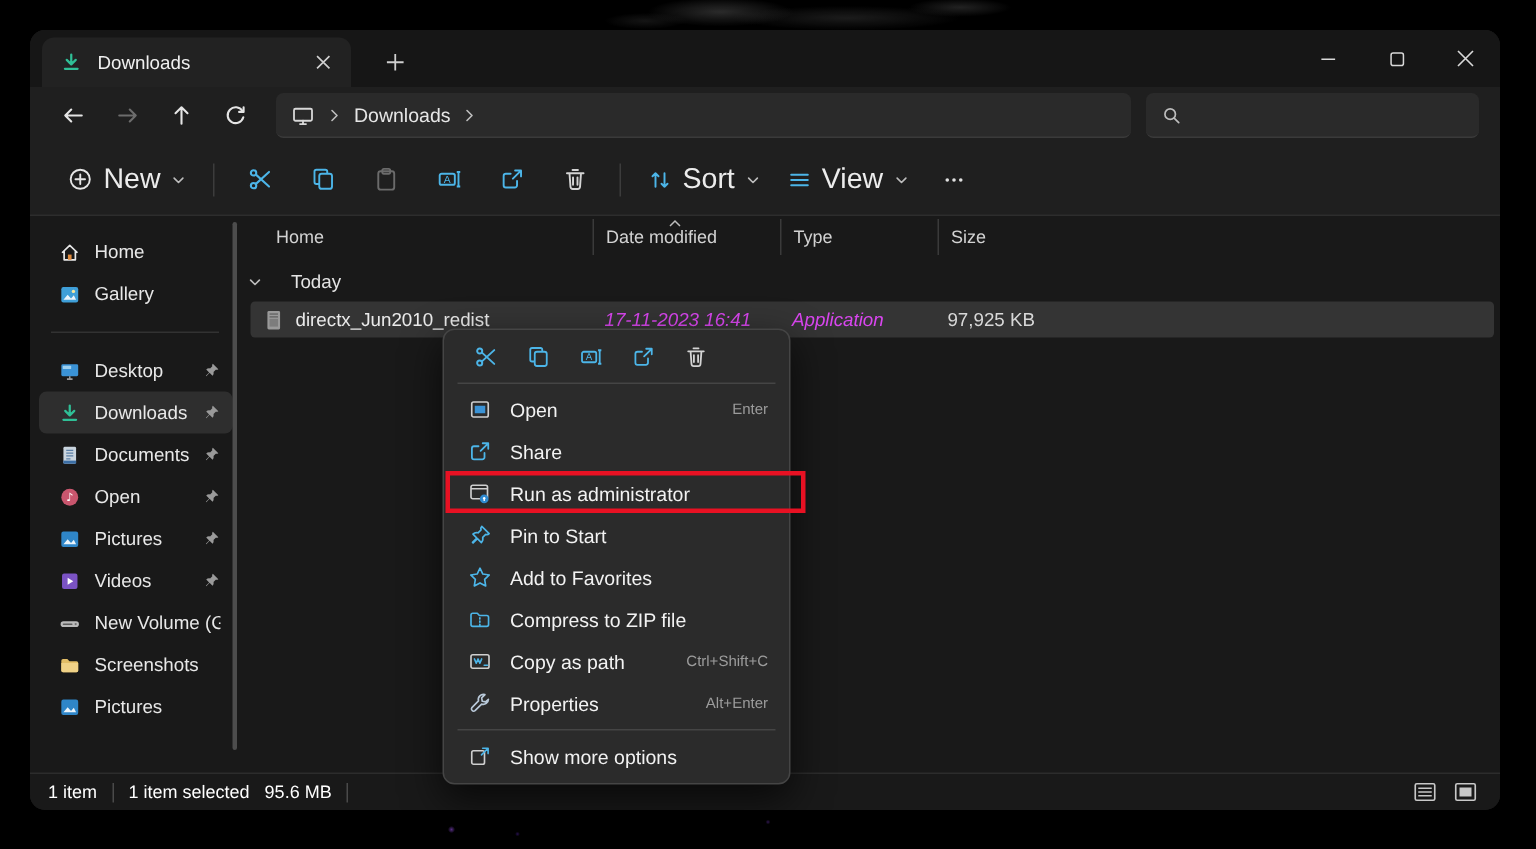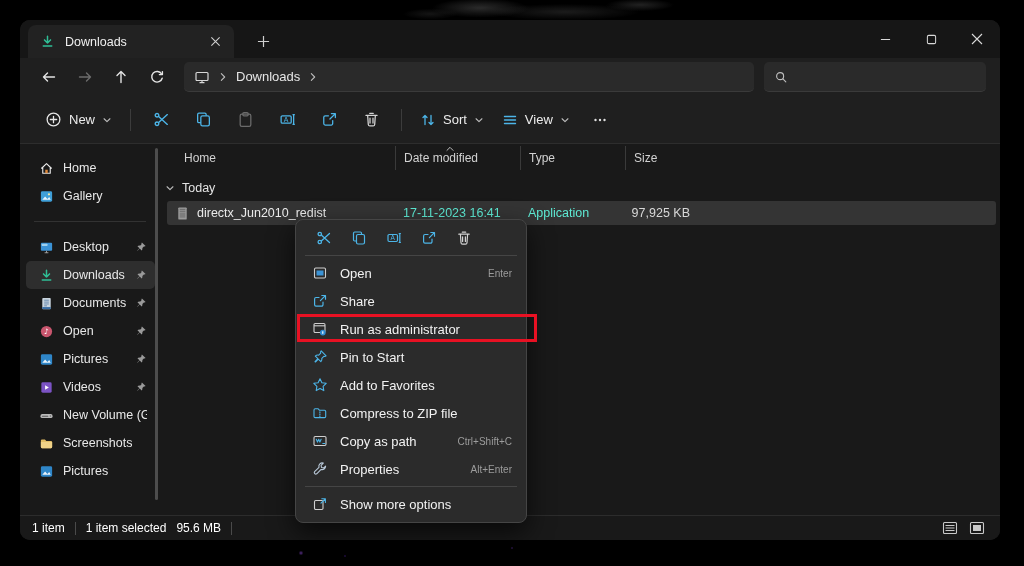--- a/index.html
+++ b/index.html
@@ -51,21 +51,21 @@
     width:222px; height:30px; background:#2a2a2a; border-radius:5px;
     display:flex; align-items:center; padding:0 10px; border-bottom:1px solid #3a3a3a; margin-right:4px;
   }
   .searchbar input{
     flex:1; background:transparent; border:none; outline:none;
     font-family:"Liberation Sans",sans-serif; font-size:12.5px; color:#d6d6d6;
   }
   .searchbar input::placeholder{ color:#9a9a9a; }
   
   .toolbar{ height:48px; display:flex; align-items:center; padding:0 16px; background:#1f1f1f; border-bottom:1px solid #2d2d2d; }
-  .tbtn{ display:flex; align-items:center; gap:7px; padding:7px 9px; border-radius:5px; font-size:13px; color:#ececec; }
+  .tbtn{ display:flex; align-items:center; gap:7px; padding:7px 9px; border-radius:5px; font-size:19px; color:#ececec; }
   .tico{ width:36px; height:32px; display:flex; align-items:center; justify-content:center; border-radius:5px; margin:0 3px; }
   .tsep{ width:1px; height:22px; background:#3c3c3c; margin:0 9px; }
   .spacer{ flex:1; }
   
   .main{ display:flex; height:371px; background:#191919; }
   .sidebar{ width:140px; padding-top:10px; position:relative; flex:none; }
   .side-item{
     height:28px; display:flex; align-items:center; gap:9px; padding:0 8px 0 13px;
     margin:0 5px 0 6px; border-radius:5px; font-size:12.5px; color:#e8e8e8; white-space:nowrap; overflow:hidden;
   }
@@ -73,26 +73,26 @@
   .side-item .lbl{ overflow:hidden; text-overflow:clip; }
   .side-item .pin{ margin-left:auto; flex:none; }
   .side-div{ height:1px; background:#323232; margin:11px 14px 11px 14px; }
   .side-scroll{ position:absolute; right:2px; top:4px; width:3px; height:352px; background:#4d4d4d; border-radius:2px; }
   .content{ flex:1; position:relative; padding-top:2px; }
   .cols{ display:grid; grid-template-columns:235px 125px 105px 75px; height:24px; align-items:center; position:relative; }
   .colh{ font-size:12px; color:#d2d2d2; height:100%; display:flex; align-items:center; }
   .colh.first{ padding-left:24px; }
   .colh.rest{ border-left:1px solid #3a3a3a; padding-left:8px; }
   .sort-carat{ position:absolute; top:-1px; left:285px; }
-  .group-row{ display:flex; align-items:center; gap:7px; margin:11px 0 6px 5px; font-size:12.5px; color:#e4e4e4; }
+  .group-row{ display:flex; align-items:center; gap:19px; margin:11px 0 6px 5px; font-size:12.5px; color:#e4e4e4; }
   .file-row{ position:relative; display:grid; grid-template-columns:235px 125px 105px 75px; height:24px; align-items:center; font-size:12.5px; color:#eaeaea; }
   .row-bg{ position:absolute; left:7px; right:4px; top:0; bottom:0; background:#343434; border-radius:3px; }
   .cell{ position:relative; z-index:1; }
   .cell.name{ display:flex; align-items:center; gap:7px; padding-left:15px; }
-  .cell.pad{ padding-left:8px; color:#5eead4; }
+  .cell.pad{ padding-left:8px; color:#d946ef;font-style:italic; }
   .cell.size{ text-align:right; padding-right:10px; color:#d8d8d8; }
   
   .ctx{
     position:absolute; left:275px; top:199px; width:232px; z-index:5;
     background:#2b2b2b; border:1px solid #454545; border-radius:8px; padding:4px;
     box-shadow:0 10px 26px rgba(0,0,0,.65);
   }
   .ctx-iconrow{ display:flex; padding-left:6px; }
   .ctx-iconrow .cib{ width:35px; height:28px; display:flex; align-items:center; justify-content:center; border-radius:4px; }
   .ctx-sep{ height:1px; background:#454545; margin:3px 5px; }

